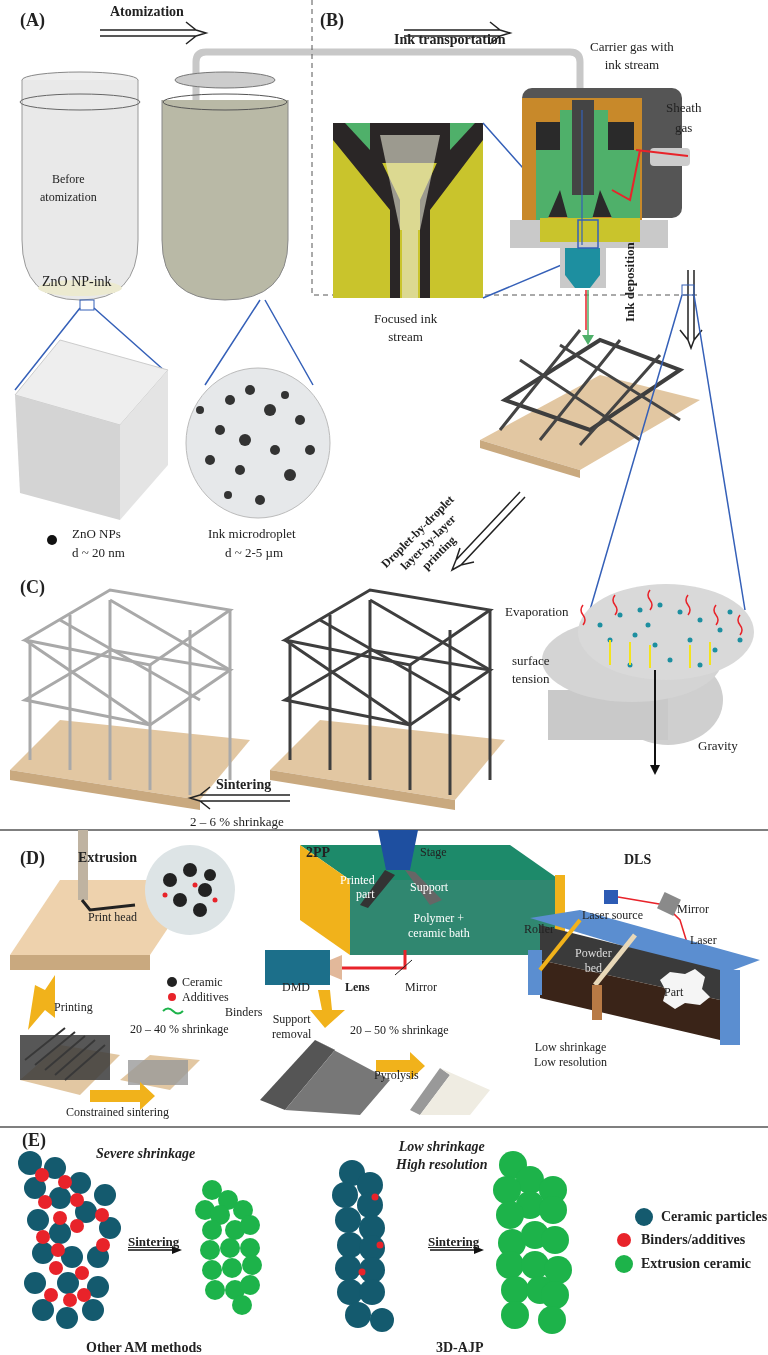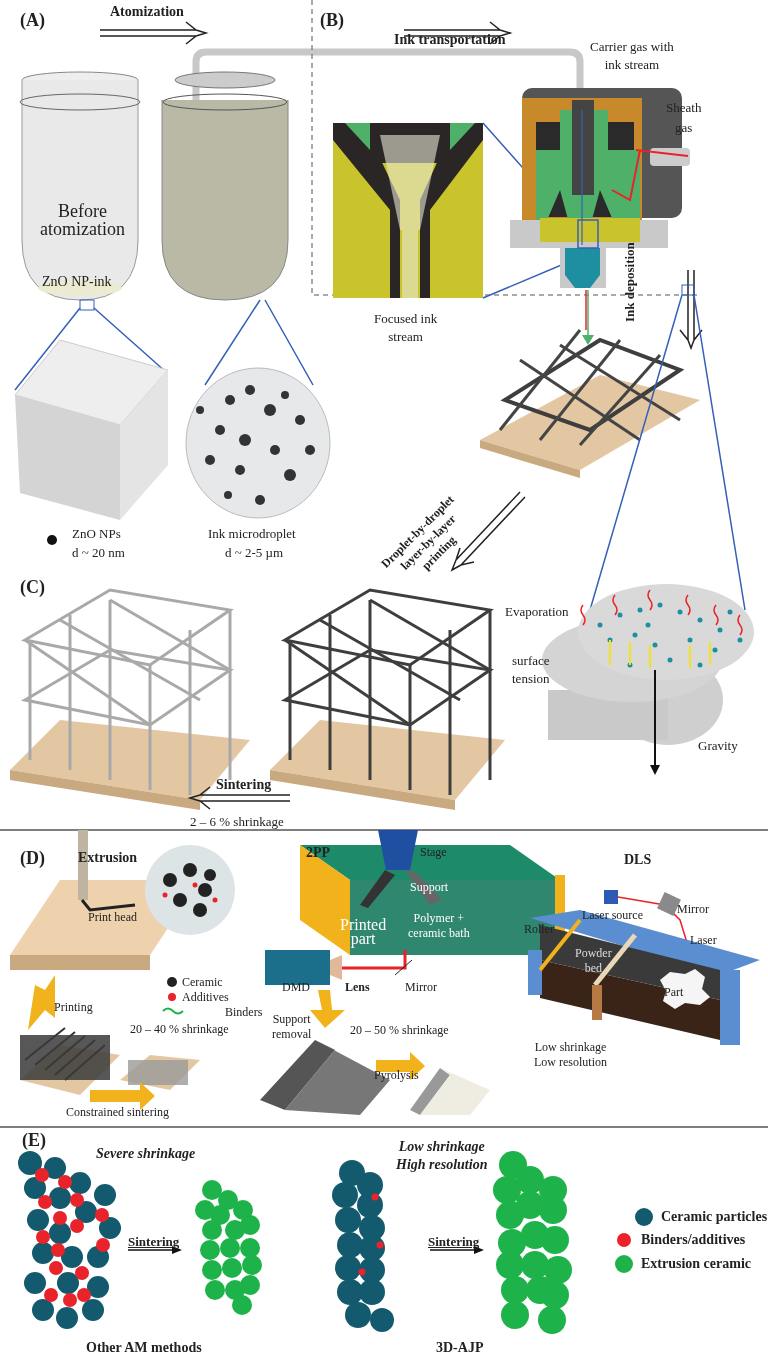--- a/index.html
+++ b/index.html
@@ -250,21 +250,21 @@
     <rect x="528" y="950" width="14" height="45" fill="#5b8ed0"></rect>
     <rect x="720" y="970" width="20" height="75" fill="#5b8ed0"></rect>
     <path d="M540 970 L580 920" stroke="#f1b21b" stroke-width="4"></path>
     <path d="M595 985 L635 935" stroke="#e8d8b8" stroke-width="5"></path>
     <rect x="592" y="985" width="10" height="35" fill="#b87a45"></rect>
     <path d="M660 980 l10 -8 l15 2 l10 -5 l10 8 l-3 12 l8 8 l-10 8 l-15 -2 l-10 6 l-12 -8 l3 -10 z" fill="#f5f5f5"></path>
   </g>
   <line x1="0" y1="1127" x2="768" y2="1127" stroke="#555" stroke-width="1.5"></line>
 </svg>
 
-<div class="lbl" style="left:40px;top:170px;font-size:18px;white-space:pre-line;line-height:18px;margin-top:32px;">Before
+<div class="lbl" style="left:40px;top:170px;font-size:12px;white-space:pre-line;line-height:18px;">Before
 atomization</div>
 <div class="lbl" style="left:42px;top:274px;font-size:14px;">ZnO NP-ink</div>
 <div class="lbl" style="left:72px;top:526px;">ZnO NPs</div>
 <div class="lbl" style="left:72px;top:545px;">d ~ 20 nm</div>
 <div class="lbl" style="left:208px;top:526px;">Ink microdroplet</div>
 <div class="lbl" style="left:225px;top:545px;">d ~ 2-5 µm</div>
 
 <div class="panel" style="left:320px;top:10px;">(B)</div>
 <div class="lbl bold" style="left:394px;top:2px;font-size:14px;margin-top:30px;">Ink transportation</div>
 <div class="lbl" style="left:590px;top:38px;white-space:pre-line;line-height:18px;">Carrier gas with
@@ -291,21 +291,21 @@
 <div class="lbl" style="left:88px;top:910px;font-size:12px;">Print head</div>
 <div class="lbl" style="left:182px;top:975px;font-size:12px;">Ceramic</div>
 <div class="lbl" style="left:182px;top:990px;font-size:12px;">Additives</div>
 <div class="lbl" style="left:182px;top:1005px;font-size:12px;margin-left:43px;">Binders</div>
 <div class="lbl" style="left:54px;top:1000px;font-size:12px;">Printing</div>
 <div class="lbl" style="left:130px;top:1022px;font-size:12px;">20 – 40 % shrinkage</div>
 <div class="lbl" style="left:66px;top:1105px;font-size:12px;">Constrained sintering</div>
 
 <div class="lbl bold" style="left:306px;top:845px;font-size:14px;">2PP</div>
 <div class="lbl" style="left:420px;top:845px;font-size:12px;">Stage</div>
-<div class="lbl" style="left:340px;top:918px;font-size:16px;white-space:pre-line;line-height:14px;color:#fff;">Printed
+<div class="lbl" style="left:340px;top:873px;font-size:12px;white-space:pre-line;line-height:14px;color:#fff;text-align:right;">Printed
 part</div>
 <div class="lbl" style="left:410px;top:880px;font-size:12px;color:#fff;">Support</div>
 <div class="lbl" style="left:408px;top:911px;font-size:12px;white-space:pre-line;line-height:15px;color:#fff;">Polymer +
 ceramic bath</div>
 <div class="lbl" style="left:282px;top:980px;font-size:12px;">DMD</div>
 <div class="lbl" style="left:345px;top:980px;font-size:12px;font-weight:bold;">Lens</div>
 <div class="lbl" style="left:405px;top:980px;font-size:12px;">Mirror</div>
 <div class="lbl" style="left:272px;top:1012px;font-size:12px;white-space:pre-line;line-height:15px;">Support
 removal</div>
 <div class="lbl" style="left:350px;top:1023px;font-size:12px;">20 – 50 % shrinkage</div>

